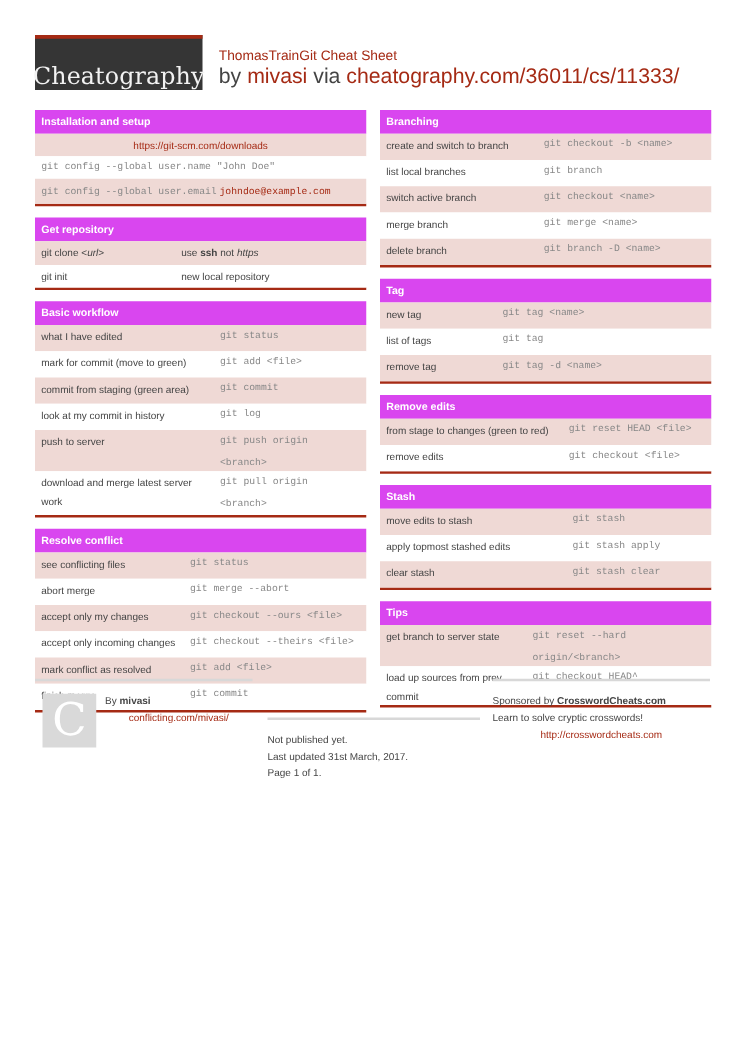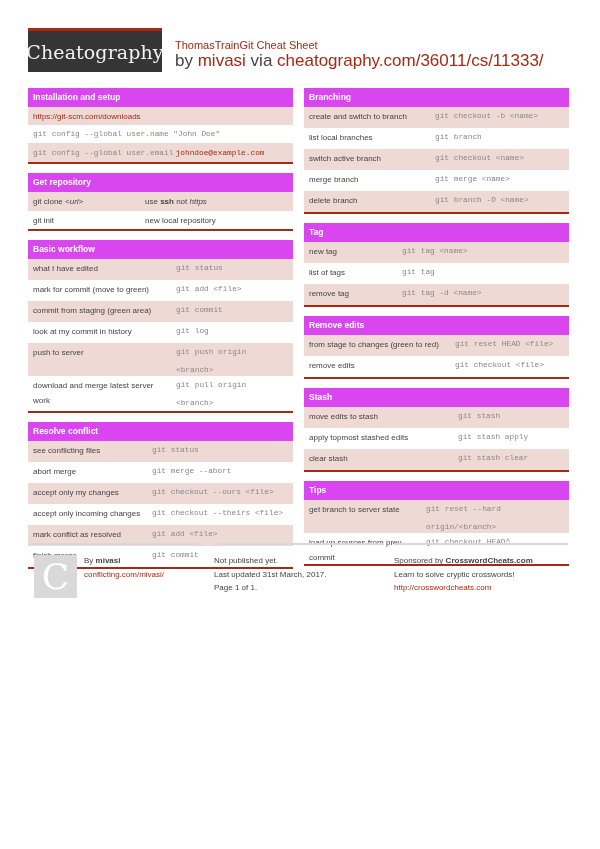--- a/index.html
+++ b/index.html
@@ -1,47 +1,47 @@
 <!DOCTYPE html>
 <html><head>
 <meta charset="utf-8">
 <style>
   * { box-sizing: border-box; margin: 0; padding: 0; }
   html, body { width: 600px; height: 849px; background: #ffffff; overflow: hidden; }
   body { position: relative; font-family: "Liberation Sans", sans-serif; color: #333; }
 
-  .logo { position: absolute; left: 28px; top: 28px; width: 134px; height: 44px; background: #353535; border-top: 3px solid #a52a14; display: flex; align-items: center; justify-content: center; }
+  .logo { position: absolute; left: 28px; top: 28px; width: 134px; height: 44px; background: #353535; border-top: 3px solid #a52a14; display: flex; align-items: flex-end; justify-content: center; }
   .logo span { font-family: "DejaVu Serif", serif; color: #f2f2f2; font-size: 19px; letter-spacing: 0.1px; }
 
   .title-block { position: absolute; left: 175px; top: 37px; }
   .title { color: #a52a14; font-size: 11px; line-height: 16px; }
   .byline { font-size: 17px; color: #444; line-height: 16px; }
   .byline .red { color: #a52a14; }
 
   .col { position: absolute; top: 88px; width: 265px; }
   .col.left { left: 28px; }
   .col.right { left: 304px; }
 
   .section { margin-bottom: 9px; border-bottom: 2px solid #a52a14; }
   .section-head { background: #d946ef; color: #fff; font-weight: bold; font-size: 8.5px; height: 19px; line-height: 19px; padding-left: 5px; }
   .row { display: flex; font-size: 8px; color: #444; min-height: 18.2px; padding: 4px 5px 3px 5px; line-height: 11px; }
   .row.odd { background: #efd9d5; }
   .row.even { background: #ffffff; }
   .c1 { flex: none; }
   .c2 { flex: 1; font-family: "Liberation Mono", monospace; color: #888; font-size: 7.8px; line-height: 18px; margin-top: -4px; }
   .row.full .c1 { flex: 1; }
   .mono { font-family: "Liberation Mono", monospace; color: #888; font-size: 7.8px; }
-  .link { color: #a52a14; }
+  .link { color: #a52a14; text-align: center; }
   .red-mono { font-family: "Liberation Mono", monospace; color: #a52a14; font-size: 7.8px; }
   .row .c1.wrap { line-height: 15px; margin-top: -2px; }
 
   .footer { position: absolute; top: 543px; left: 28px; width: 540px; height: 70px; }
   .fcol { position: absolute; top: 0; border-top: 2px solid #d8d8d8; padding-top: 9px; font-size: 8px; line-height: 13.5px; color: #444; }
   .f1 { left: 0; width: 174px; }
-  .f2 { left: 186px; width: 170px; }
+  .f2 { left: 186px; width: 170px; margin-top: 31px; }
   .f3 { left: 366px; width: 174px; }
   .avatar { position: absolute; left: 6px; top: 10px; width: 43px; height: 43px; background: #d9d9d9; display: flex; align-items: center; justify-content: center; }
   .avatar span { font-family: "DejaVu Serif", serif; color: #fff; font-size: 36px; line-height: 1; }
   .f1 .text { margin-left: 56px; }
   b { font-weight: bold; }
   i { }
 </style>
 </head>
 <body>
 

